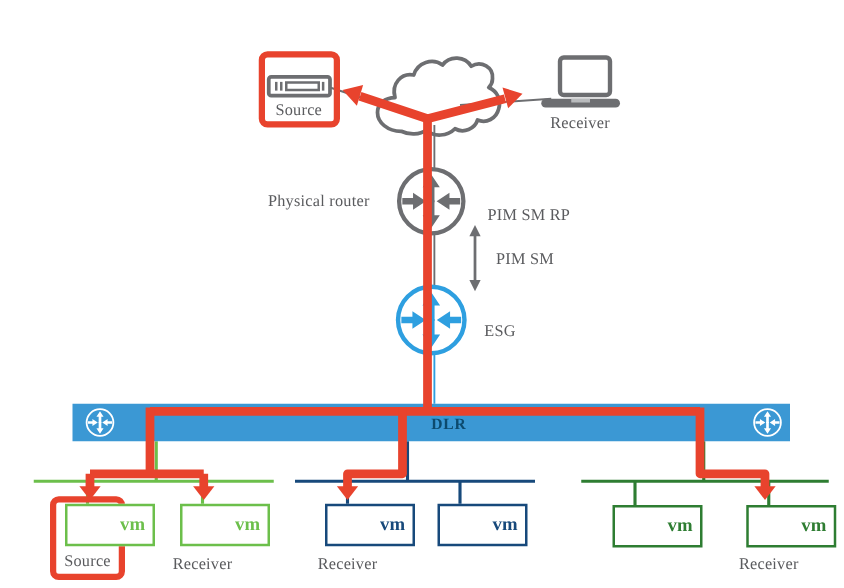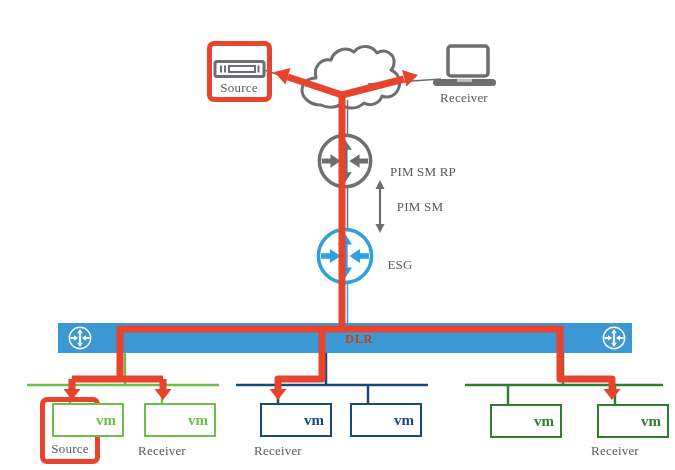--- a/index.html
+++ b/index.html
@@ -13,21 +13,21 @@
   #diagram-svg{position:absolute;left:0;top:0;}
   .lbl{position:absolute;transform:translateX(-50%);font-size:13px;color:var(--text-gray);
        white-space:nowrap;letter-spacing:.2px;}
   .vm{position:absolute;width:32px;height:30px;border:2px solid;background:#fff;
       display:flex;align-items:center;justify-content:center;
       font-weight:bold;font-size:15px;line-height:1;padding-left:36px;}
   .seg-light{border-color:var(--green-light);color:var(--green-light);}
   .seg-navy{border-color:var(--navy);color:var(--navy);}
   .seg-dark{border-color:var(--green-dark);color:var(--green-dark);}
   .red-box{position:absolute;border:5px solid var(--multicast-red);border-radius:7px;background:transparent;}
-  .dlr-label{position:absolute;left:345px;top:332px;color:#c2410c;font-size:12.5px;
+  .dlr-label{position:absolute;left:345px;top:332px;color:#0c4a6e;font-size:12.5px;
              font-weight:bold;letter-spacing:.6px;}
   
   .ln-gray{stroke:var(--gray);fill:none;}
   .ln-blue{stroke:var(--esg-blue);fill:none;}
   .ln-light{stroke:var(--green-light);fill:none;}
   .ln-navy{stroke:var(--navy);fill:none;}
   .ln-dark{stroke:var(--green-dark);fill:none;}
   .red-stroke{stroke:var(--multicast-red);fill:none;stroke-linejoin:round;}
   .red-fill{fill:var(--multicast-red);}
   .gray-fill{fill:var(--gray);}
@@ -132,20 +132,21 @@
       <polygon class="red-fill" points="603.5,389 620.5,389 612,400"></polygon>
     </g>
   </svg>
 
   <div class="red-box" style="left:207px;top:41px;width:55px;height:51px"></div>
   <div class="red-box" style="left:40px;top:397px;width:50px;height:57px"></div>
 
   <div class="lbl" style="left:239px;top:80px">Source</div>
   <div class="lbl" style="left:464px;top:90px">Receiver</div>
 
+  <div class="lbl" style="left:255px;top:153px">Physical router</div>
   <div class="lbl" style="left:423px;top:164px">PIM SM RP</div>
   <div class="lbl" style="left:420px;top:199px">PIM SM</div>
   <div class="lbl" style="left:400px;top:257px">ESG</div>
 
   <div class="dlr-label">DLR</div>
 
   <div class="vm seg-light" style="left:52px;top:403px">
     <span>vm</span>
   </div>
   <div class="vm seg-light" style="left:144px;top:403px">

